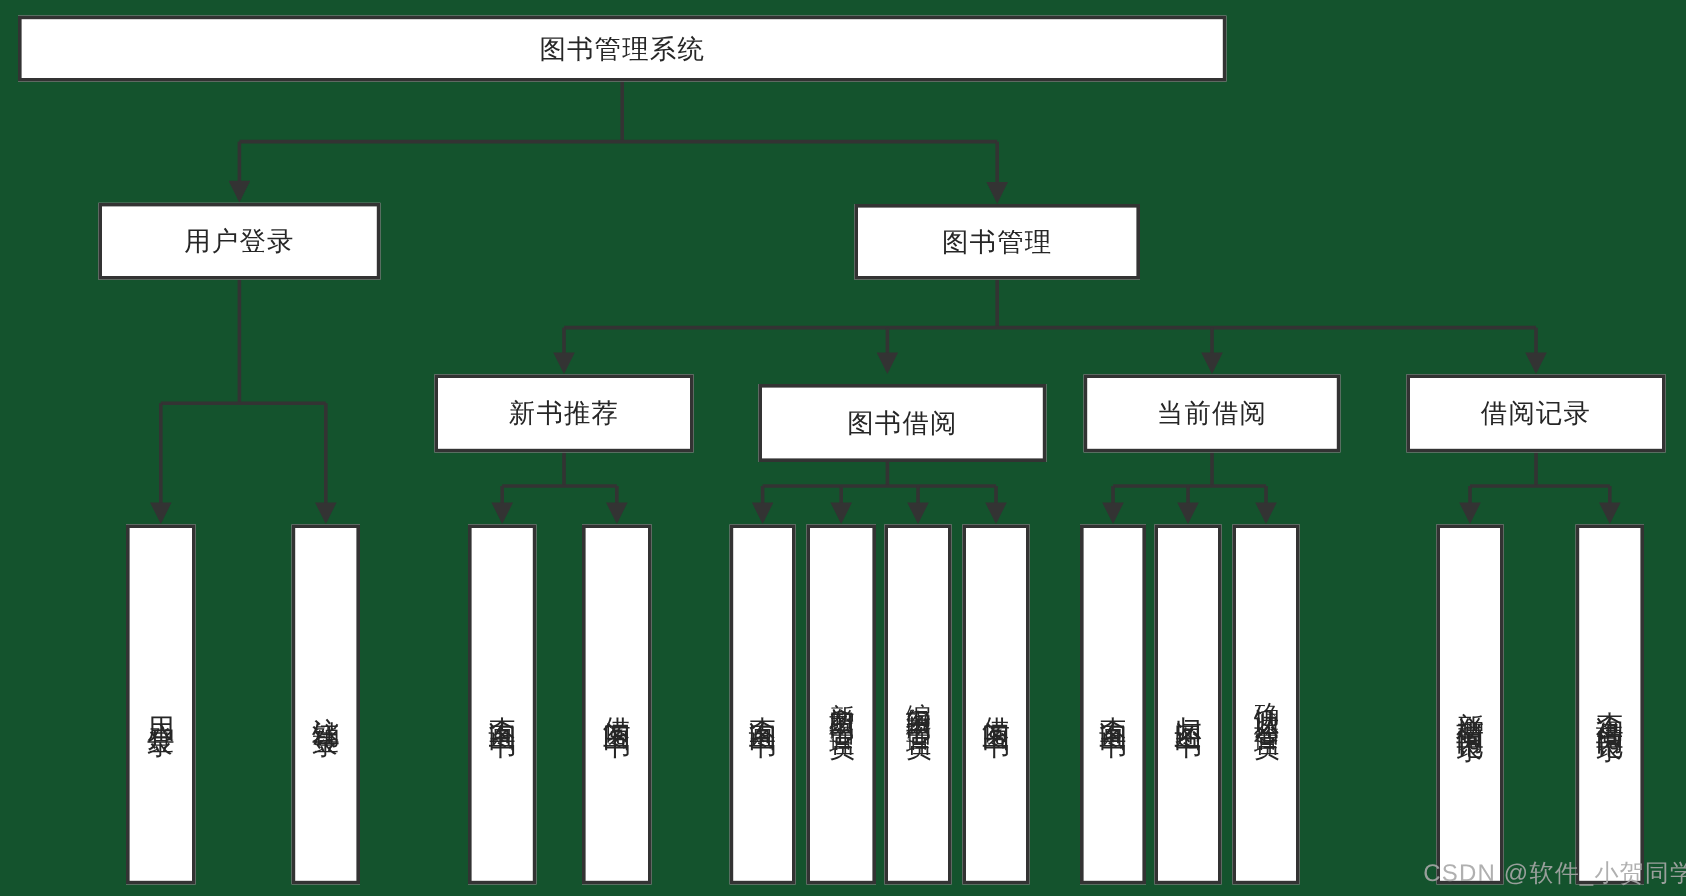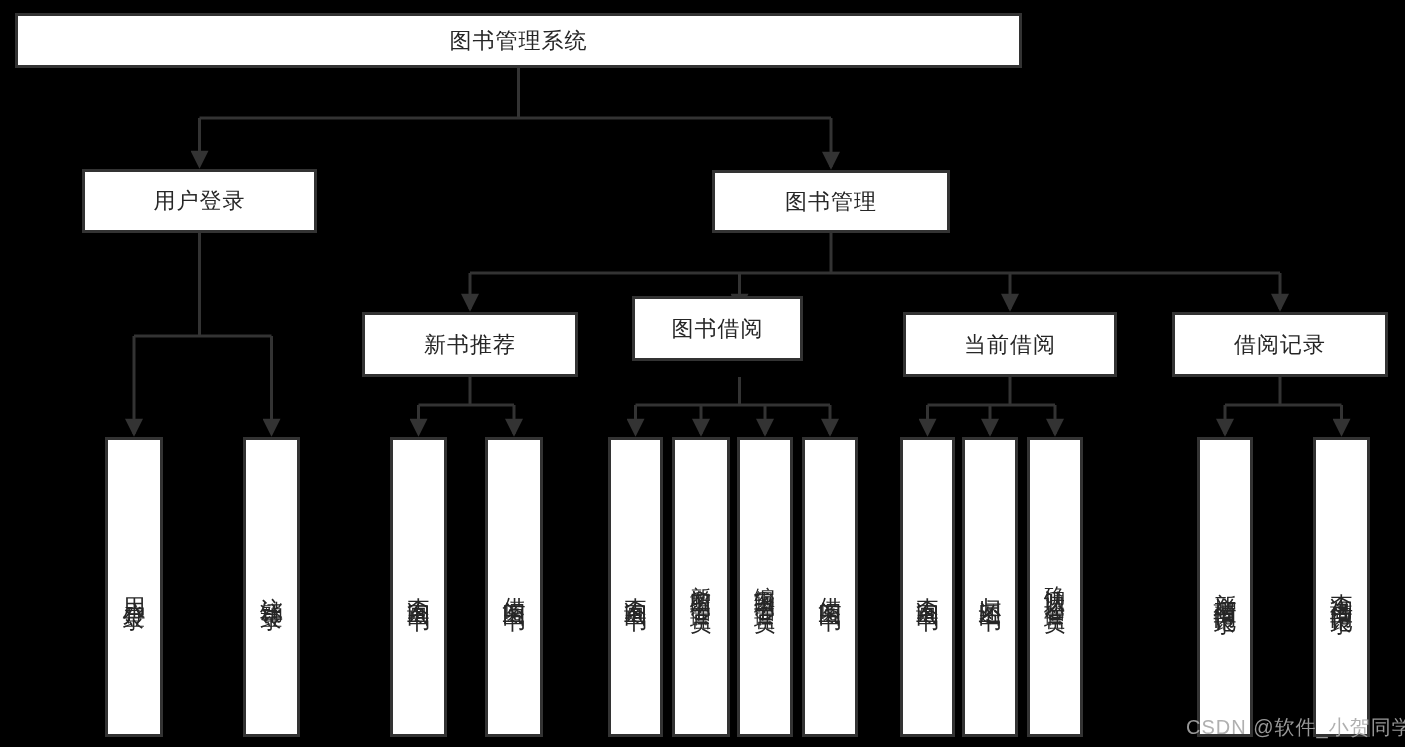--- a/index.html
+++ b/index.html
@@ -1,19 +1,19 @@
 <!DOCTYPE html>
 <html><head>
 <meta charset="utf-8">
 <style>
   html,body{margin:0;padding:0;background:#ffffff;}
   #stage{
     position:relative;
     width:1405px;height:747px;
-    background:#000000;
+    background:#14532d;
     font-family:"Liberation Sans","DejaVu Sans",sans-serif;
     overflow:hidden;
   }
   #wires{position:absolute;left:0;top:0;}
   .box{
     position:absolute;
     box-sizing:border-box;
     border:3px solid #333333;
     background:#ffffff;
     display:flex;align-items:center;justify-content:center;
@@ -101,21 +101,21 @@
       <path d="M1341.5 405 V434" marker-end="url(#ah)"></path>
     </g>
   </svg>
 
   <div class="box" style="left:15px;top:13px;width:1007px;height:55px;">图书管理系统</div>
 
   <div class="box" style="left:82px;top:169px;width:235px;height:64px;">用户登录</div>
   <div class="box" style="left:712px;top:170px;width:238px;height:63px;">图书管理</div>
 
   <div class="box" style="left:362px;top:312px;width:216px;height:65px;">新书推荐</div>
-  <div class="box" style="left:632px;top:296px;width:171px;height:65px;font-family:Liberation Serif, serif;">图书借阅</div>
+  <div class="box" style="left:632px;top:320px;width:240px;height:65px;font-family:Liberation Serif, serif;">图书借阅</div>
   <div class="box" style="left:1172px;top:312px;width:216px;height:65px;">借阅记录</div>
   <div class="box" style="left:903px;top:312px;width:214px;height:65px;">当前借阅</div>
 
   <div class="vbox" style="left:105px;top:437px;width:58px;height:300px;">
     <span>用户登录</span>
     </div>
   <div class="vbox" style="left:243px;top:437px;width:57px;height:300px;">
     <span>注销登录</span>
     </div>
 

